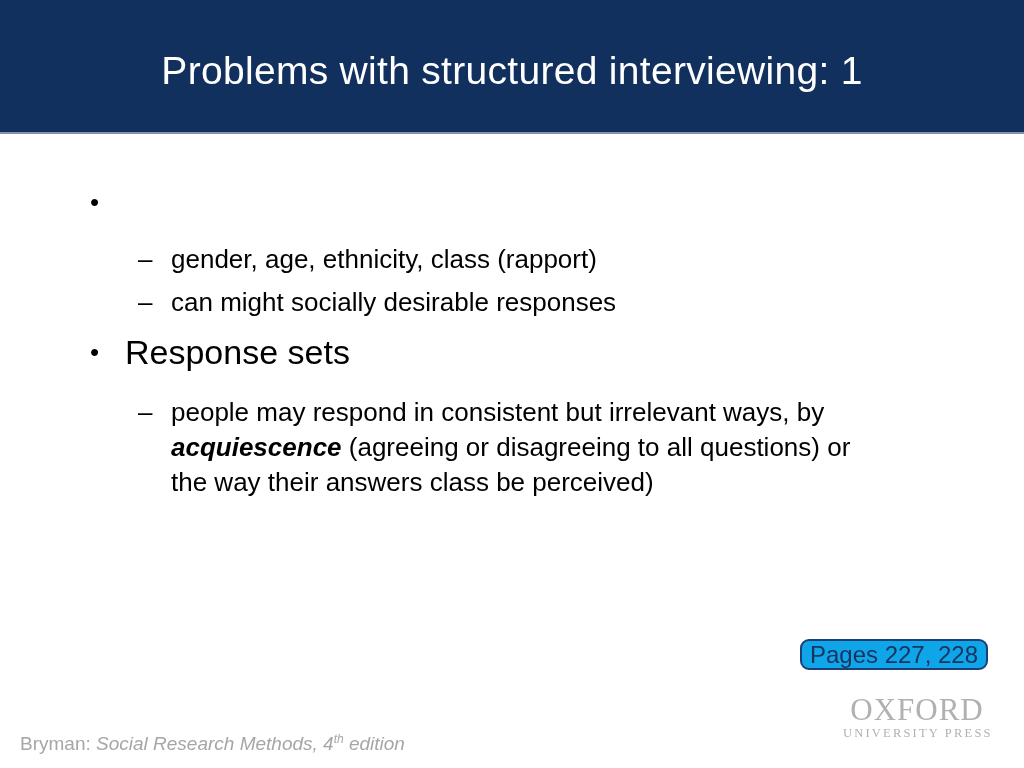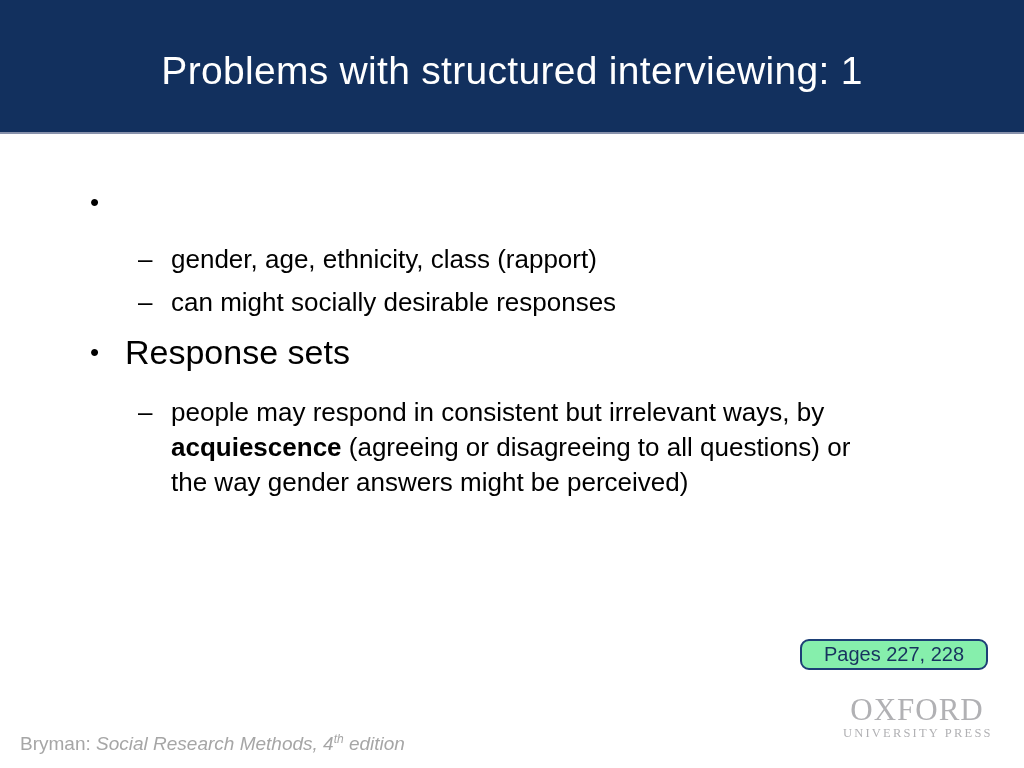--- a/index.html
+++ b/index.html
@@ -21,27 +21,27 @@
 
   
   .content { position:absolute; top:183px; left:90px; right:40px; }
   .l1 { display:flex; font-size:34px; line-height:38px; }
   .l1 .bullet { width:35px; flex:0 0 35px; font-size:26px; line-height:38px; }
   .subs { margin:22px 0 14px 48px; font-size:26px; line-height:33px; }
   .sub { display:flex; margin-bottom:10px; }
   .sub .dash, .para .dash { width:33px; flex:0 0 33px; }
   .para { display:flex; margin:24px 0 0 48px; font-size:26px; line-height:35px; }
   .para .ptext { max-width:760px; }
-  .bi { font-weight:bold; }
+  .bi { font-weight:bold; font-style:italic; }
 
   
   .badge {
     position:absolute; left:800px; top:639px; width:188px; height:31px;
     box-sizing:border-box; border:2px solid #1d3f76; border-radius:9px;
-    background:#86efac; color:#18335f; font-size:20px;
+    background:#0ea5e9; color:#18335f; font-size:24px;
     display:flex; align-items:center; justify-content:center; white-space:nowrap;
   }
 
   
   .logo {
     position:absolute; left:843px; top:694px; width:148px; text-align:center;
     color:#b1b1b4; font-family:"Liberation Serif", serif;
   }
   .logo-line1 { font-size:31px; line-height:31px; letter-spacing:1px; white-space:nowrap; }
   .logo-line2 { font-size:12.5px; line-height:14px; letter-spacing:2.2px; margin-top:1px; white-space:nowrap; }
@@ -82,21 +82,21 @@
     <div class="l1">
       <span class="bullet">•</span>
       <span>Response sets</span>
     </div>
 
     <div class="para">
       <span class="dash">–</span>
       <div class="ptext">
         <div><span>people may respond in consistent but irrelevant ways, by</span></div>
         <div><span class="bi">acquiescence</span><span> (agreeing or disagreeing to all questions) or</span></div>
-        <div><span>the way gender answers might be perceived)</span></div>
+        <div><span>the way their answers class be perceived)</span></div>
       </div>
     </div>
 
   </div>
 
   <div class="badge">
     <span>Pages 227, 228</span>
   </div>
 
   <div class="logo">

